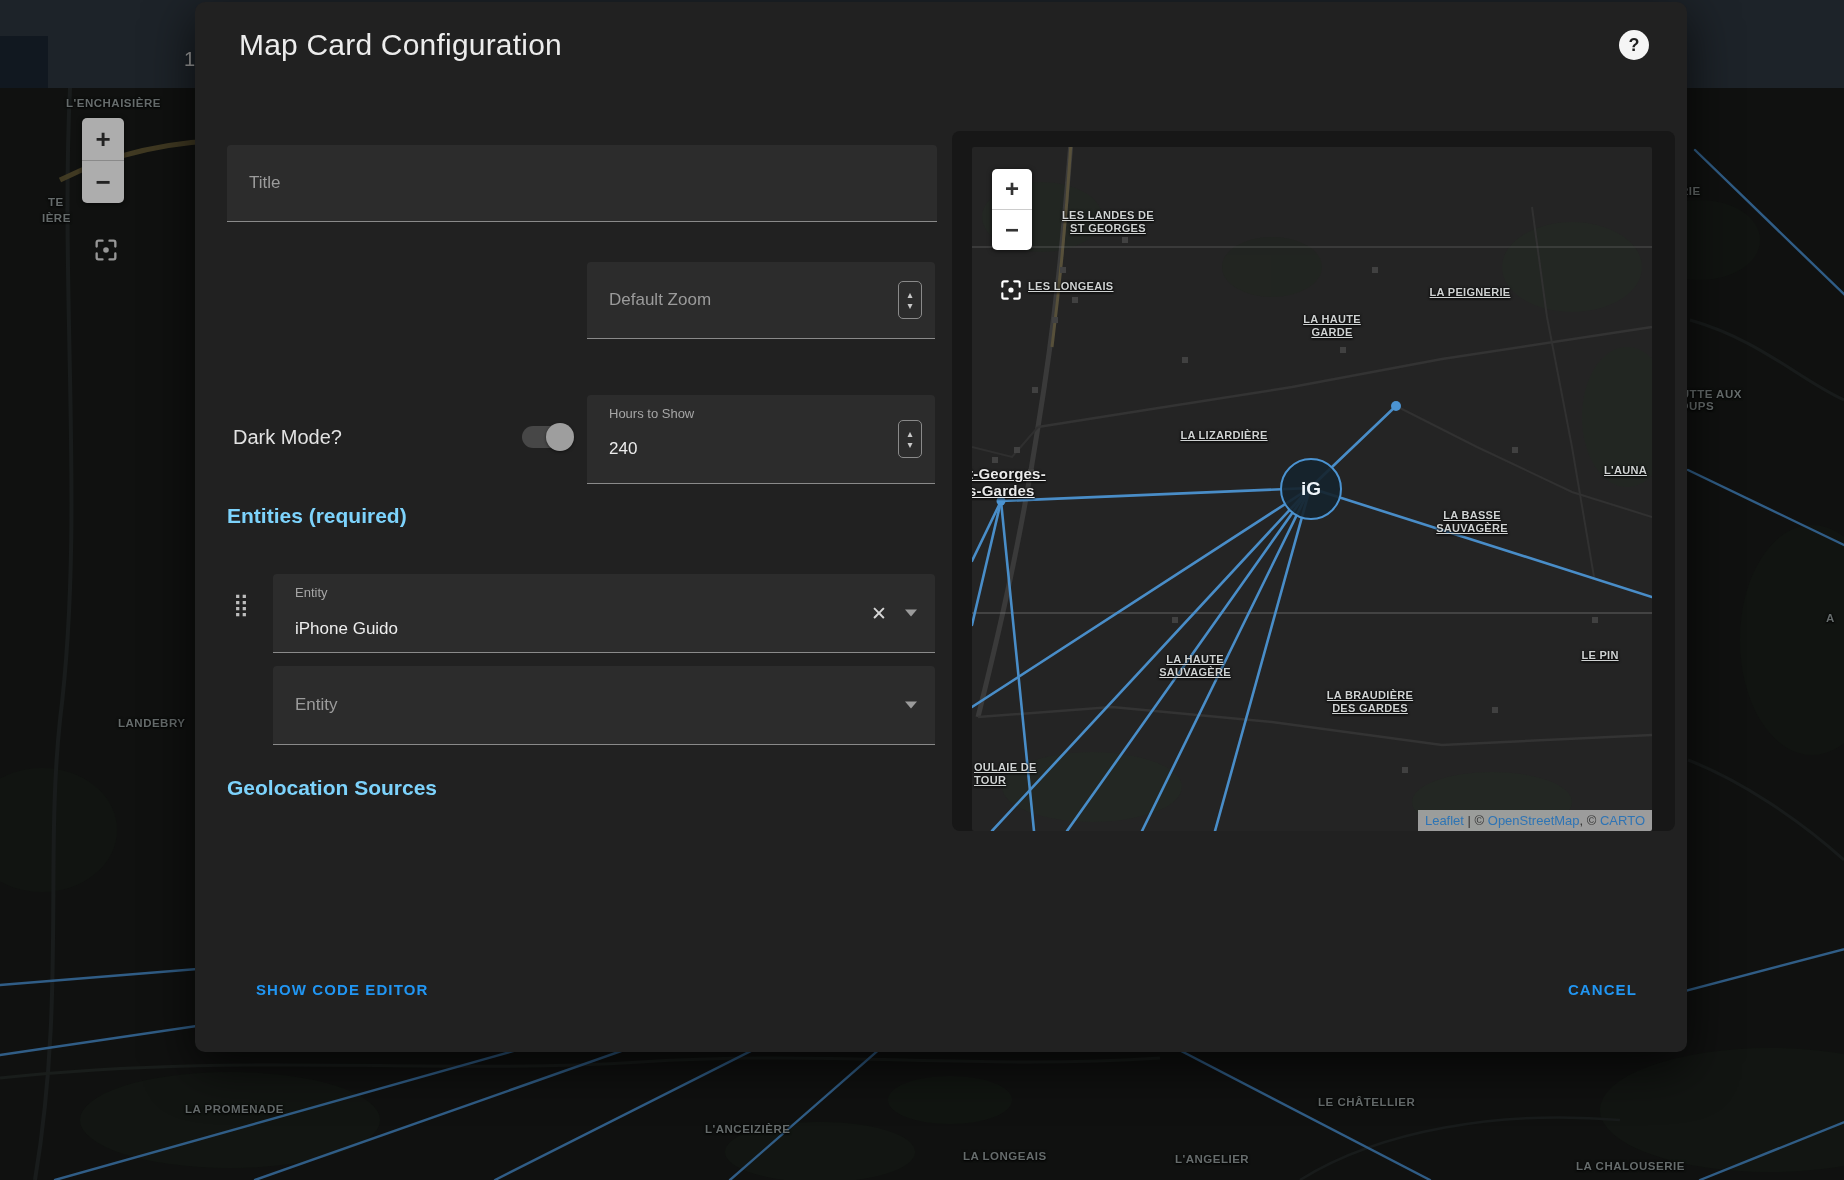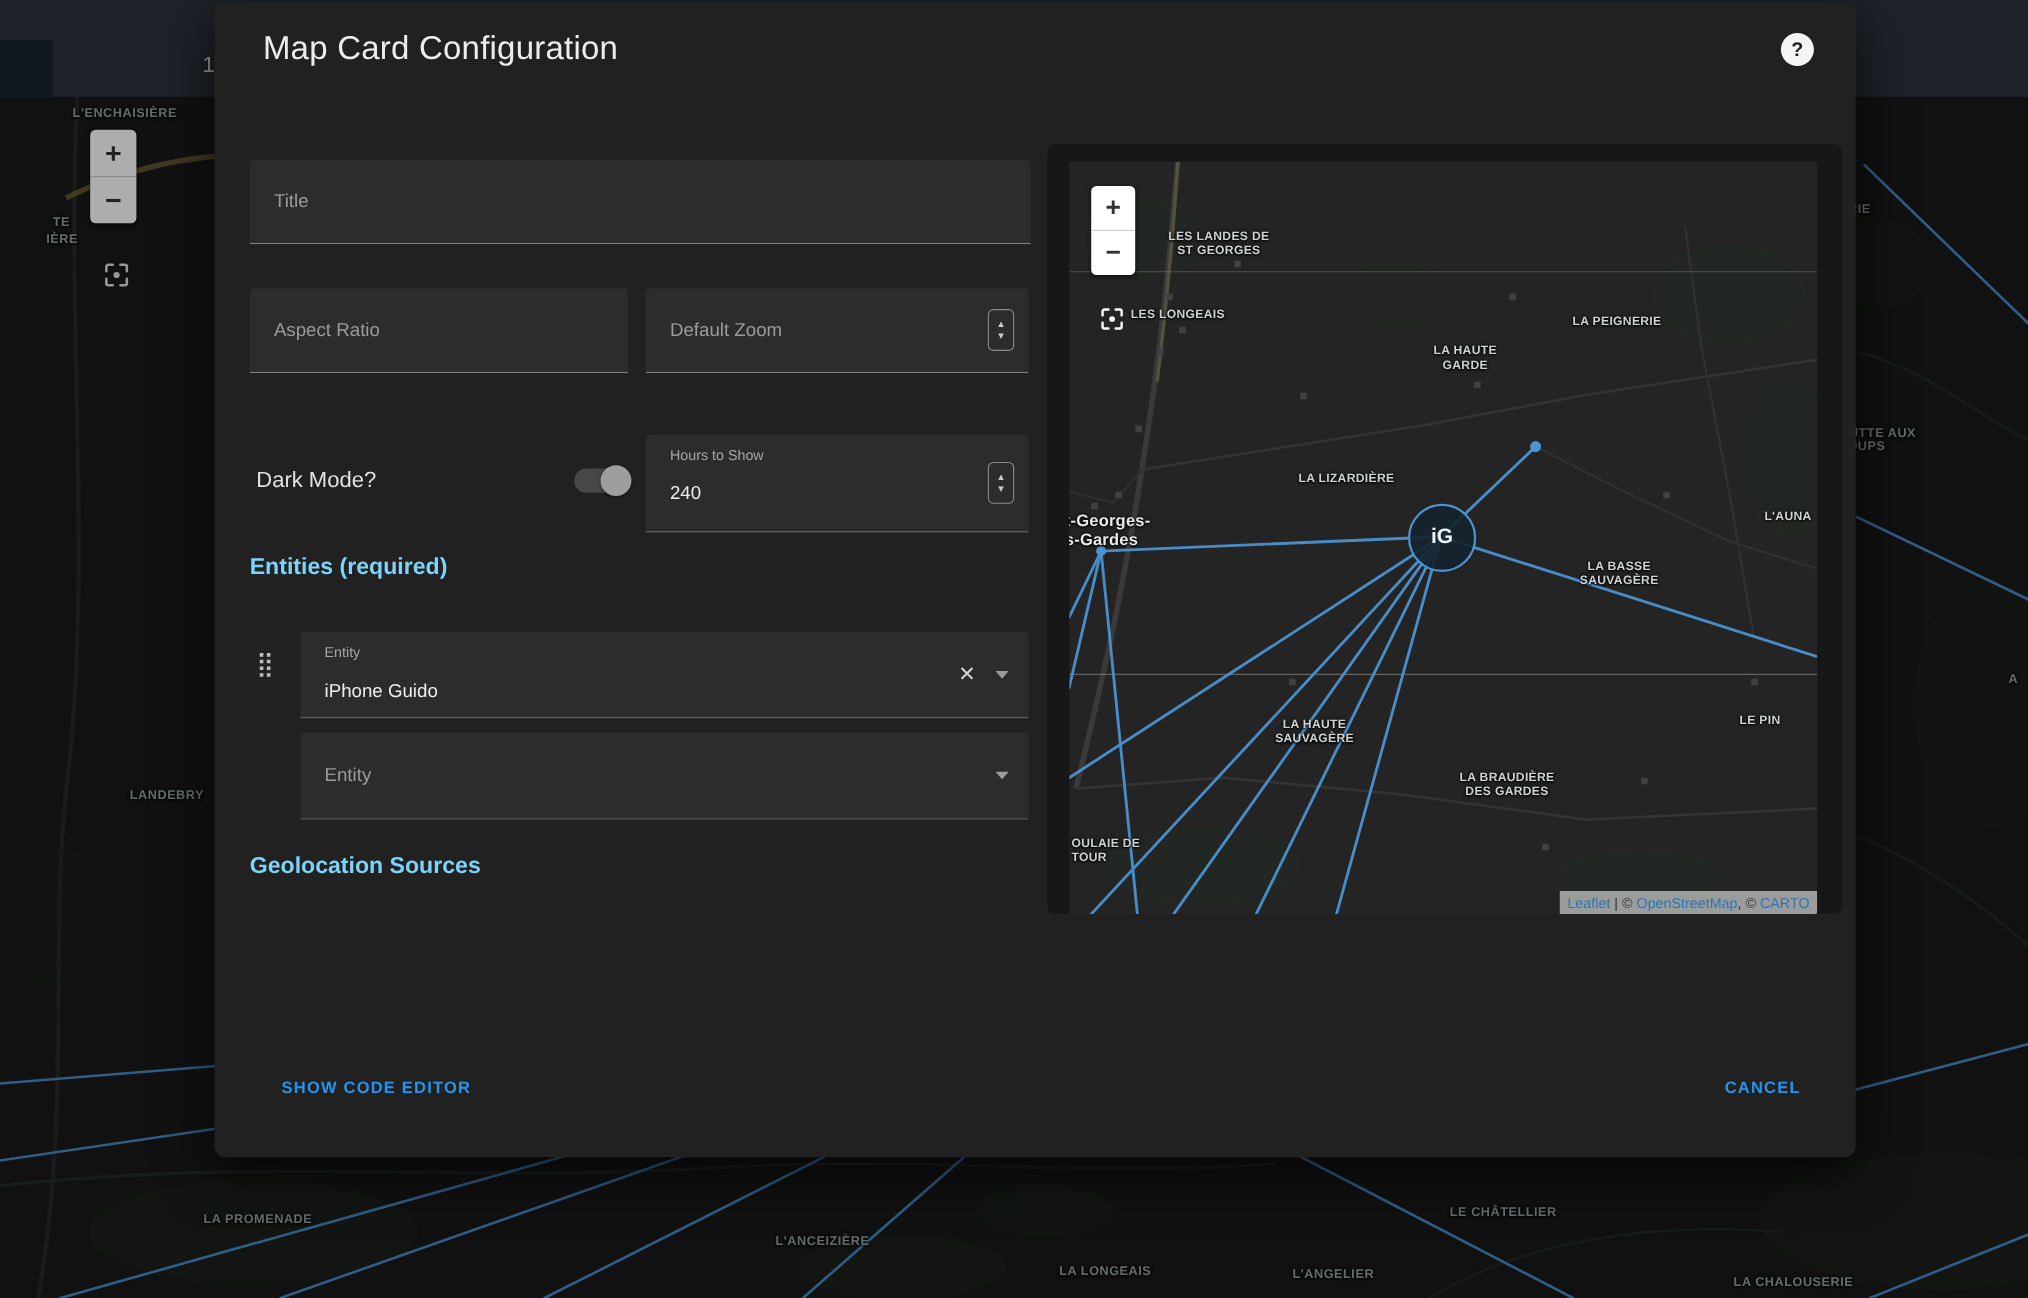--- a/index.html
+++ b/index.html
@@ -62,21 +62,21 @@
   .text-btn{position:absolute;top:978px;color:#2196f3;font-weight:600;font-size:15px;
             letter-spacing:1.1px;cursor:pointer;background:none;border:0;
             font-family:Liberation Sans, sans-serif;}
 
   
   .preview-card{position:absolute;left:757px;top:129px;width:723px;height:700px;
                 background:#171717;border-radius:8px;}
   .preview-map{position:absolute;left:20px;top:16px;width:680px;height:684px;background:#242424;
                overflow:hidden;border-radius:2px;cursor:grab;}
   .map-label{position:absolute;color:#cfd2d2;font-size:11px;font-weight:bold;letter-spacing:.3px;
-             white-space:pre-line;text-shadow:0 0 3px #000,0 1px 2px #000;z-index:2;line-height:13px;}
+             white-space:pre-line;text-shadow:0 0 3px #000,0 1px 2px #000;z-index:2;line-height:13px;text-decoration:underline;}
   .map-label.centered{transform:translateX(-50%);text-align:center;}
   .map-label.town{font-size:15px;color:#e9e9e9;line-height:17px;letter-spacing:.2px;}
   .marker{position:absolute;left:308px;top:311px;width:58px;height:58px;border-radius:50%;
           background:rgba(22,36,46,.92);border:2.5px solid #4b93d1;color:#eef4f9;font-size:19px;
           display:flex;align-items:center;justify-content:center;z-index:3;cursor:pointer;font-weight:bold;}
   .attribution{position:absolute;right:0;bottom:0;background:rgba(255,255,255,.55);color:#333;
                font-size:13px;padding:3px 7px;z-index:4;white-space:pre;}
   .attribution .lnk{color:#2e74b5;cursor:pointer;text-align:right;}
   .pv-zoom{position:absolute;left:20px;top:22px;width:40px;z-index:4;}
   .pv-zoom .zbtn{width:40px;height:40px;font-size:24px;}
@@ -151,23 +151,20 @@
   <div class="scrim"></div>
 
   <div class="dialog">
     <div class="dlg-title">Map Card Configuration</div>
     <div class="help">?</div>
 
     <div class="field" style="left:32px;top:143px;width:710px;height:76px">
       <input type="text" placeholder="Title" style="">
     </div>
 
-    <div class="field" style="left:32px;top:260px;width:344px;height:76px">
-      <input type="text" placeholder="Aspect Ratio" style="">
-    </div>
     <div class="field" style="left:392px;top:260px;width:348px;height:76px">
       <input type="text" placeholder="Default Zoom" style="">
       <div class="stepper">
         <span>▴</span>
         <span>▾</span>
       </div>
     </div>
 
     <div class="form-label" style="left:38px;top:424px">Dark Mode?</div>
     <div class="switch">
@@ -270,21 +267,21 @@
         <span class="map-label centered" style="left:360px;top:166px">LA HAUTE
 GARDE</span>
         <span class="map-label centered" style="left:252px;top:282px">LA LIZARDIÈRE</span>
         <span class="map-label town" style="left:-4px;top:318px">t-Georges-
 s-Gardes</span>
         <span class="map-label" style="left:632px;top:317px">L'AUNA</span>
         <span class="map-label centered" style="left:500px;top:362px">LA BASSE
 SAUVAGÈRE</span>
         <span class="map-label centered" style="left:223px;top:506px">LA HAUTE
 SAUVAGÈRE</span>
-        <span class="map-label centered" style="left:398px;top:554px">LA BRAUDIÈRE
+        <span class="map-label centered" style="left:398px;top:542px">LA BRAUDIÈRE
 DES GARDES</span>
         <span class="map-label centered" style="left:628px;top:502px">LE PIN</span>
         <span class="map-label" style="left:2px;top:614px">OULAIE DE
 TOUR</span>
 
         <div class="marker">iG</div>
 
         <div class="zoomctl pv-zoom">
           <div class="zbtn">+</div>
           <div class="zbtn">−</div>

